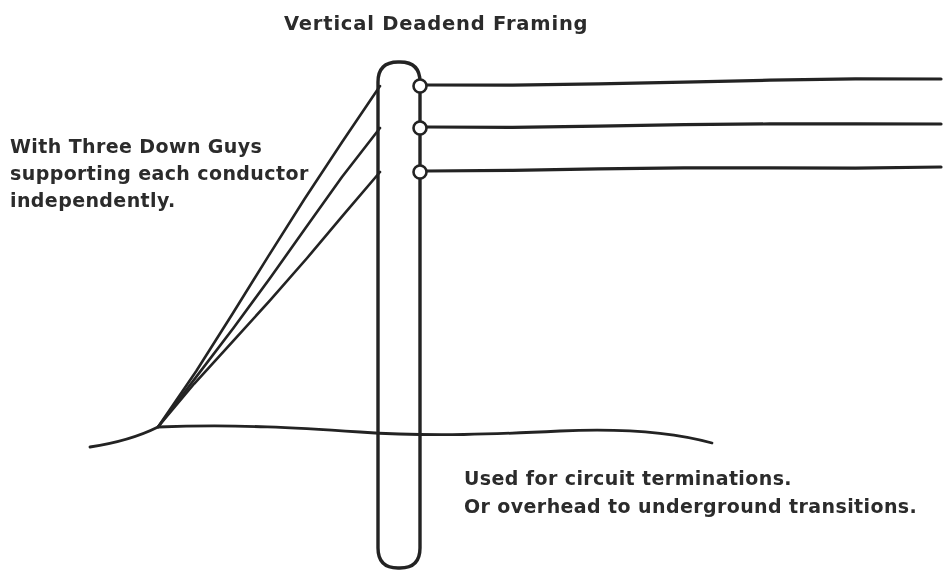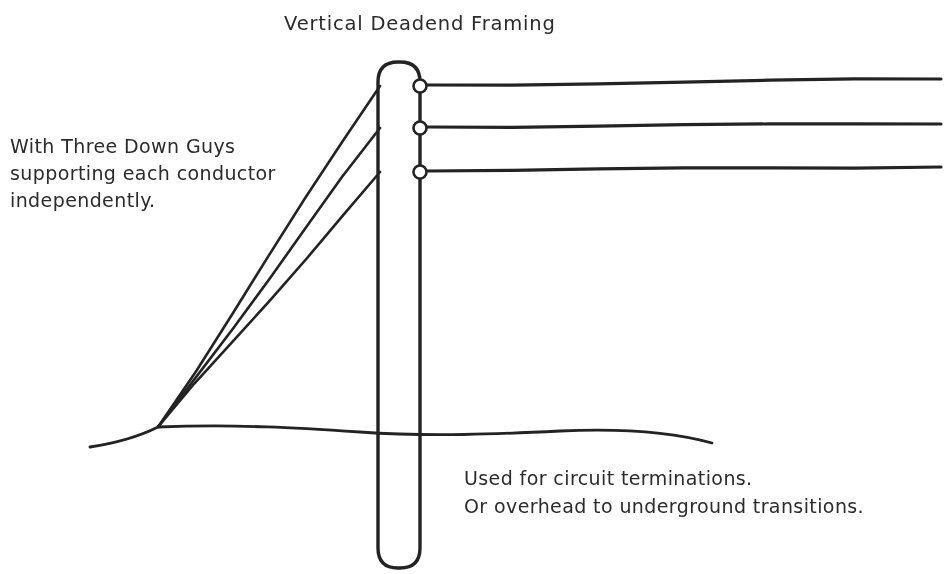--- a/index.html
+++ b/index.html
@@ -13,20 +13,21 @@
     position: relative;
     overflow: hidden;
     font-family: "DejaVu Sans", sans-serif;
   }
   #diagram-root {
     position: absolute;
     top: 0;
     left: 0;
     width: 951px;
     height: 574px;
+    font-weight: bold;
   }
   svg#scene {
     display: block;
     width: 951px;
     height: 574px;
   }
   .sketch-stroke {
     fill: none;
     stroke: #232323;
     stroke-linecap: round;

